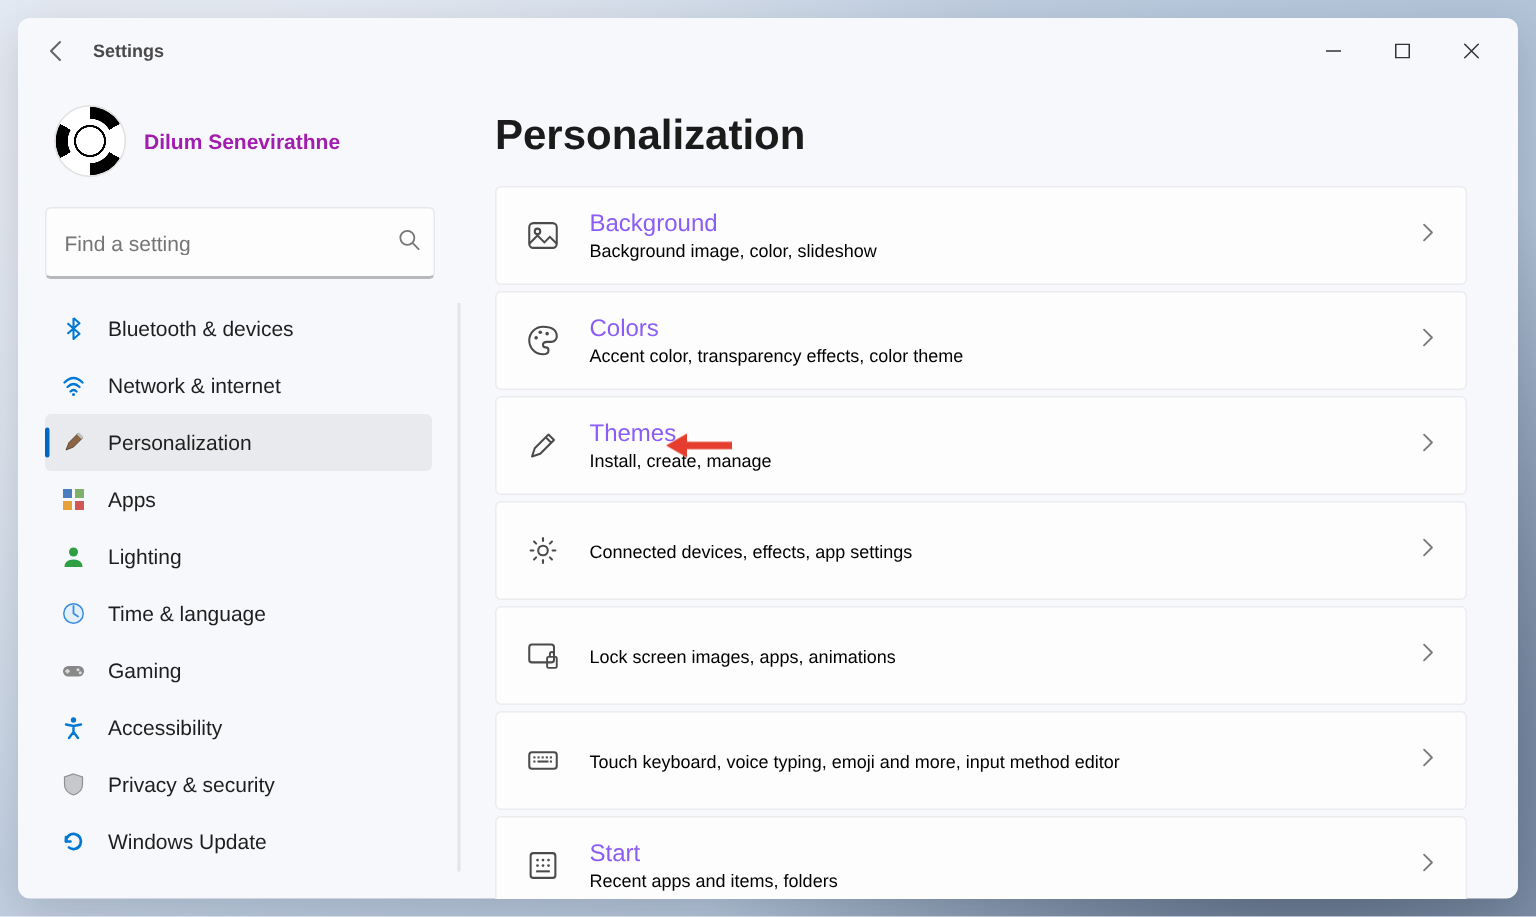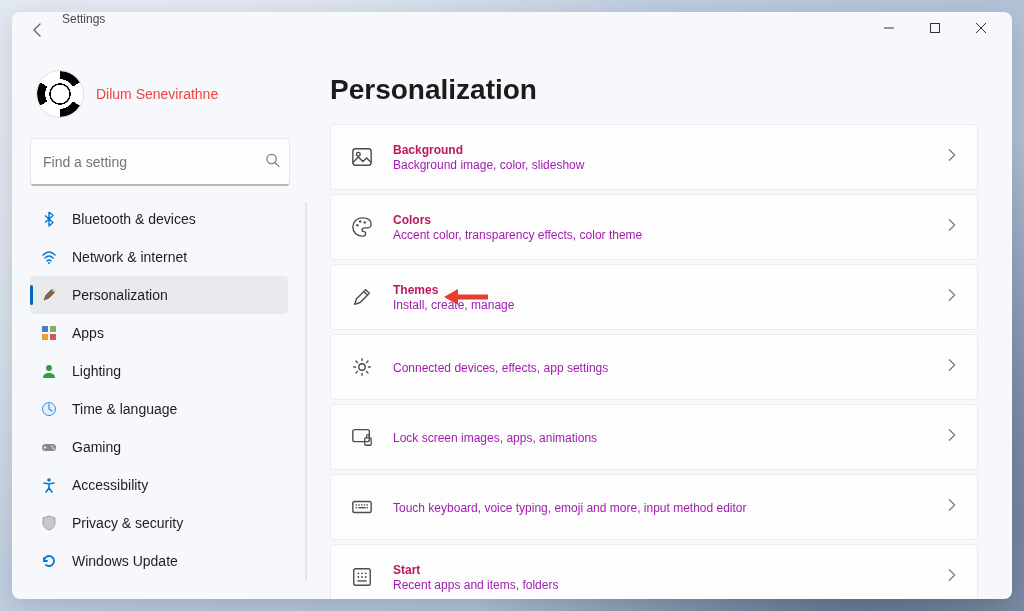--- a/index.html
+++ b/index.html
@@ -1,49 +1,49 @@
 <!DOCTYPE html>
 <html><head>
 <meta charset="utf-8">
 <style>
 * { margin: 0; padding: 0; box-sizing: border-box; font-family: "Segoe UI", -apple-system, sans-serif; }
 body { background: linear-gradient(135deg, #dce4ee 0%, #b8c8dd 50%, #a4b5cc 100%); width: 1024px; height: 611px; overflow: hidden; position: relative; }
 .bg-swirl { position: absolute; inset: 0; background: radial-gradient(circle at 85% 85%, #5a6b85 0%, transparent 40%), radial-gradient(circle at 15% 15%, #e8edf5 0%, transparent 50%); }
 .window { position: absolute; top: 12px; left: 12px; right: 12px; bottom: 12px; background: #f7f8fb; border-radius: 8px; box-shadow: 0 8px 32px rgba(0,0,0,0.15); display: flex; flex-direction: column; overflow: hidden; }
-.titlebar { height: 44px; display: flex; align-items: flex-start; padding: 0 8px; }
+.titlebar { height: 44px; display: flex; align-items: center; padding: 0 8px; font-weight: bold; }
 .back-btn { width: 36px; height: 36px; display: flex; align-items: center; justify-content: center; border-radius: 4px; cursor: pointer; color: #666; }
 .win-title { font-size: 12px; color: #4a4a4a; margin-left: 6px; }
 .win-controls { margin-left: auto; display: flex; }
 .win-btn { width: 46px; height: 32px; display: flex; align-items: center; justify-content: center; cursor: pointer; color: #333; }
 .body-area { flex: 1; display: flex; overflow: hidden; }
 .sidebar { width: 290px; padding: 0 12px 12px 18px; display: flex; flex-direction: column; overflow: hidden; }
 .profile { display: flex; align-items: center; gap: 12px; padding: 14px 6px 20px; }
 .avatar { width: 48px; height: 48px; border-radius: 50%; background: #fff; position: relative; overflow: hidden; border: 1px solid #e0e0e0; }
 .avatar::before { content: ""; position: absolute; inset: 0; background:
   radial-gradient(circle at 50% 50%, #fff 45%, transparent 46%),
   conic-gradient(#000 0 60deg, #fff 60deg 120deg, #000 120deg 180deg, #fff 180deg 240deg, #000 240deg 300deg, #fff 300deg 360deg);
   border-radius: 50%;
 }
 .avatar::after { content: ""; position: absolute; inset: 6px; border-radius: 50%; background: radial-gradient(circle, #fff 38%, #000 39% 44%, transparent 45%); }
-.username { font-size: 14px; font-weight: 400; color: #ef4444; }
+.username { font-size: 14px; font-weight: 700; color: #a21caf; }
 .search { position: relative; margin-bottom: 14px; }
 .search input { width: 100%; height: 48px; border: 1px solid #e6e7ea; border-bottom: 2px solid #b7b8bc; border-radius: 4px; background: #fdfdfe; padding: 0 36px 0 12px; font-size: 14px; outline: none; }
 .search-icon { position: absolute; right: 10px; top: 50%; transform: translateY(-50%); color: #777; pointer-events: none; }
 .nav { flex: 1; overflow-y: auto; padding-right: 2px; }
 .nav-item { display: flex; align-items: center; gap: 14px; height: 38px; padding: 0 10px; border-radius: 4px; cursor: pointer; font-size: 14px; color: #1e1e1e; position: relative; text-align: right; }
 .nav-item.active { background: #e9eaed; }
 .nav-item.active::before { content: ""; position: absolute; left: 0; top: 9px; bottom: 9px; width: 3px; background: #0067c0; border-radius: 2px; }
 .nav-icon { width: 18px; height: 18px; display: flex; align-items: center; justify-content: center; flex-shrink: 0; }
 .main { flex: 1; padding: 18px 34px 0 28px; overflow-y: auto; position: relative; }
 .page-title { font-size: 28px; font-weight: 600; color: #1b1b1b; margin-bottom: 18px; }
 .card { background: #fdfdfe; border: 1px solid #ececee; border-radius: 4px; height: 66px; display: flex; align-items: center; padding: 0 18px; margin-bottom: 4px; cursor: pointer; }
 .card-icon { width: 26px; height: 26px; display: flex; align-items: center; justify-content: center; color: #4b4b4b; margin-right: 18px; flex-shrink: 0; }
 .card-text { flex: 1; }
-.card-title { font-size: 12px; color: #be185d; font-weight: 700; }
-.card-sub { font-size: 12px; color: #a21caf; margin-top: 1px; }
+.card-title { font-size: 16px; color: #8b5cf6; font-weight: 400; }
+.card-sub { font-size: 12px; color: #000000; margin-top: 1px; }
 .chev { color: #7a7a7e; }
 .arrow-annot { position: absolute; left: 432px; top: 275px; pointer-events: none; }
 .vsep { position: absolute; top:190px; bottom:18px; left:293px; width:2px; background: rgba(0,0,0,0.08); }
 </style>
 </head>
 <body>
 
 <div class="bg-swirl"></div>
 
 <div class="window">

